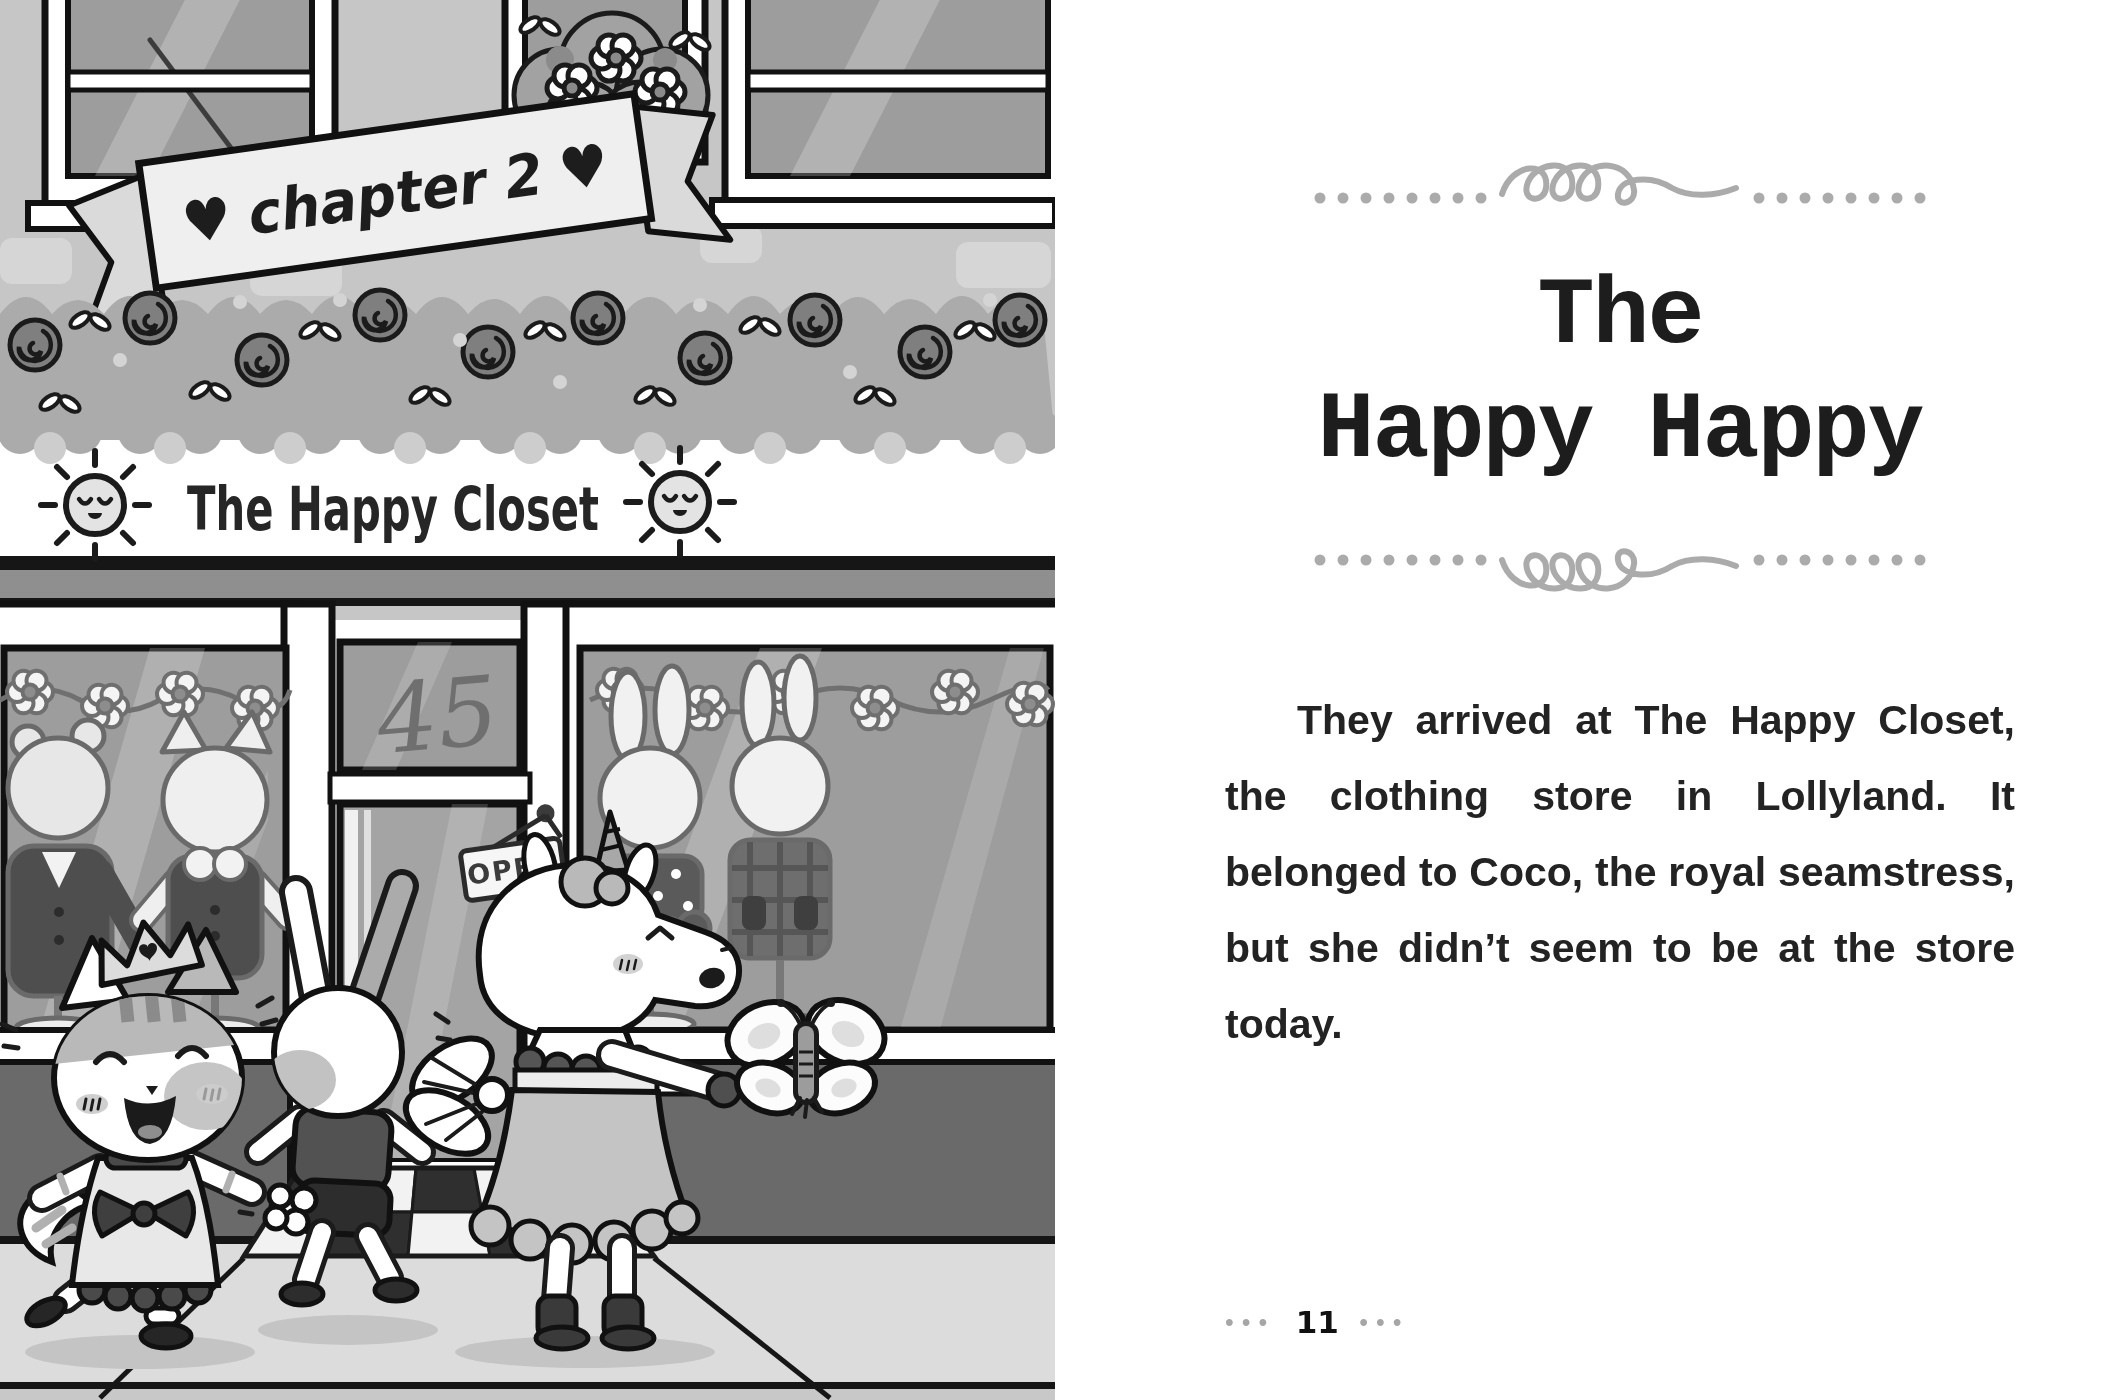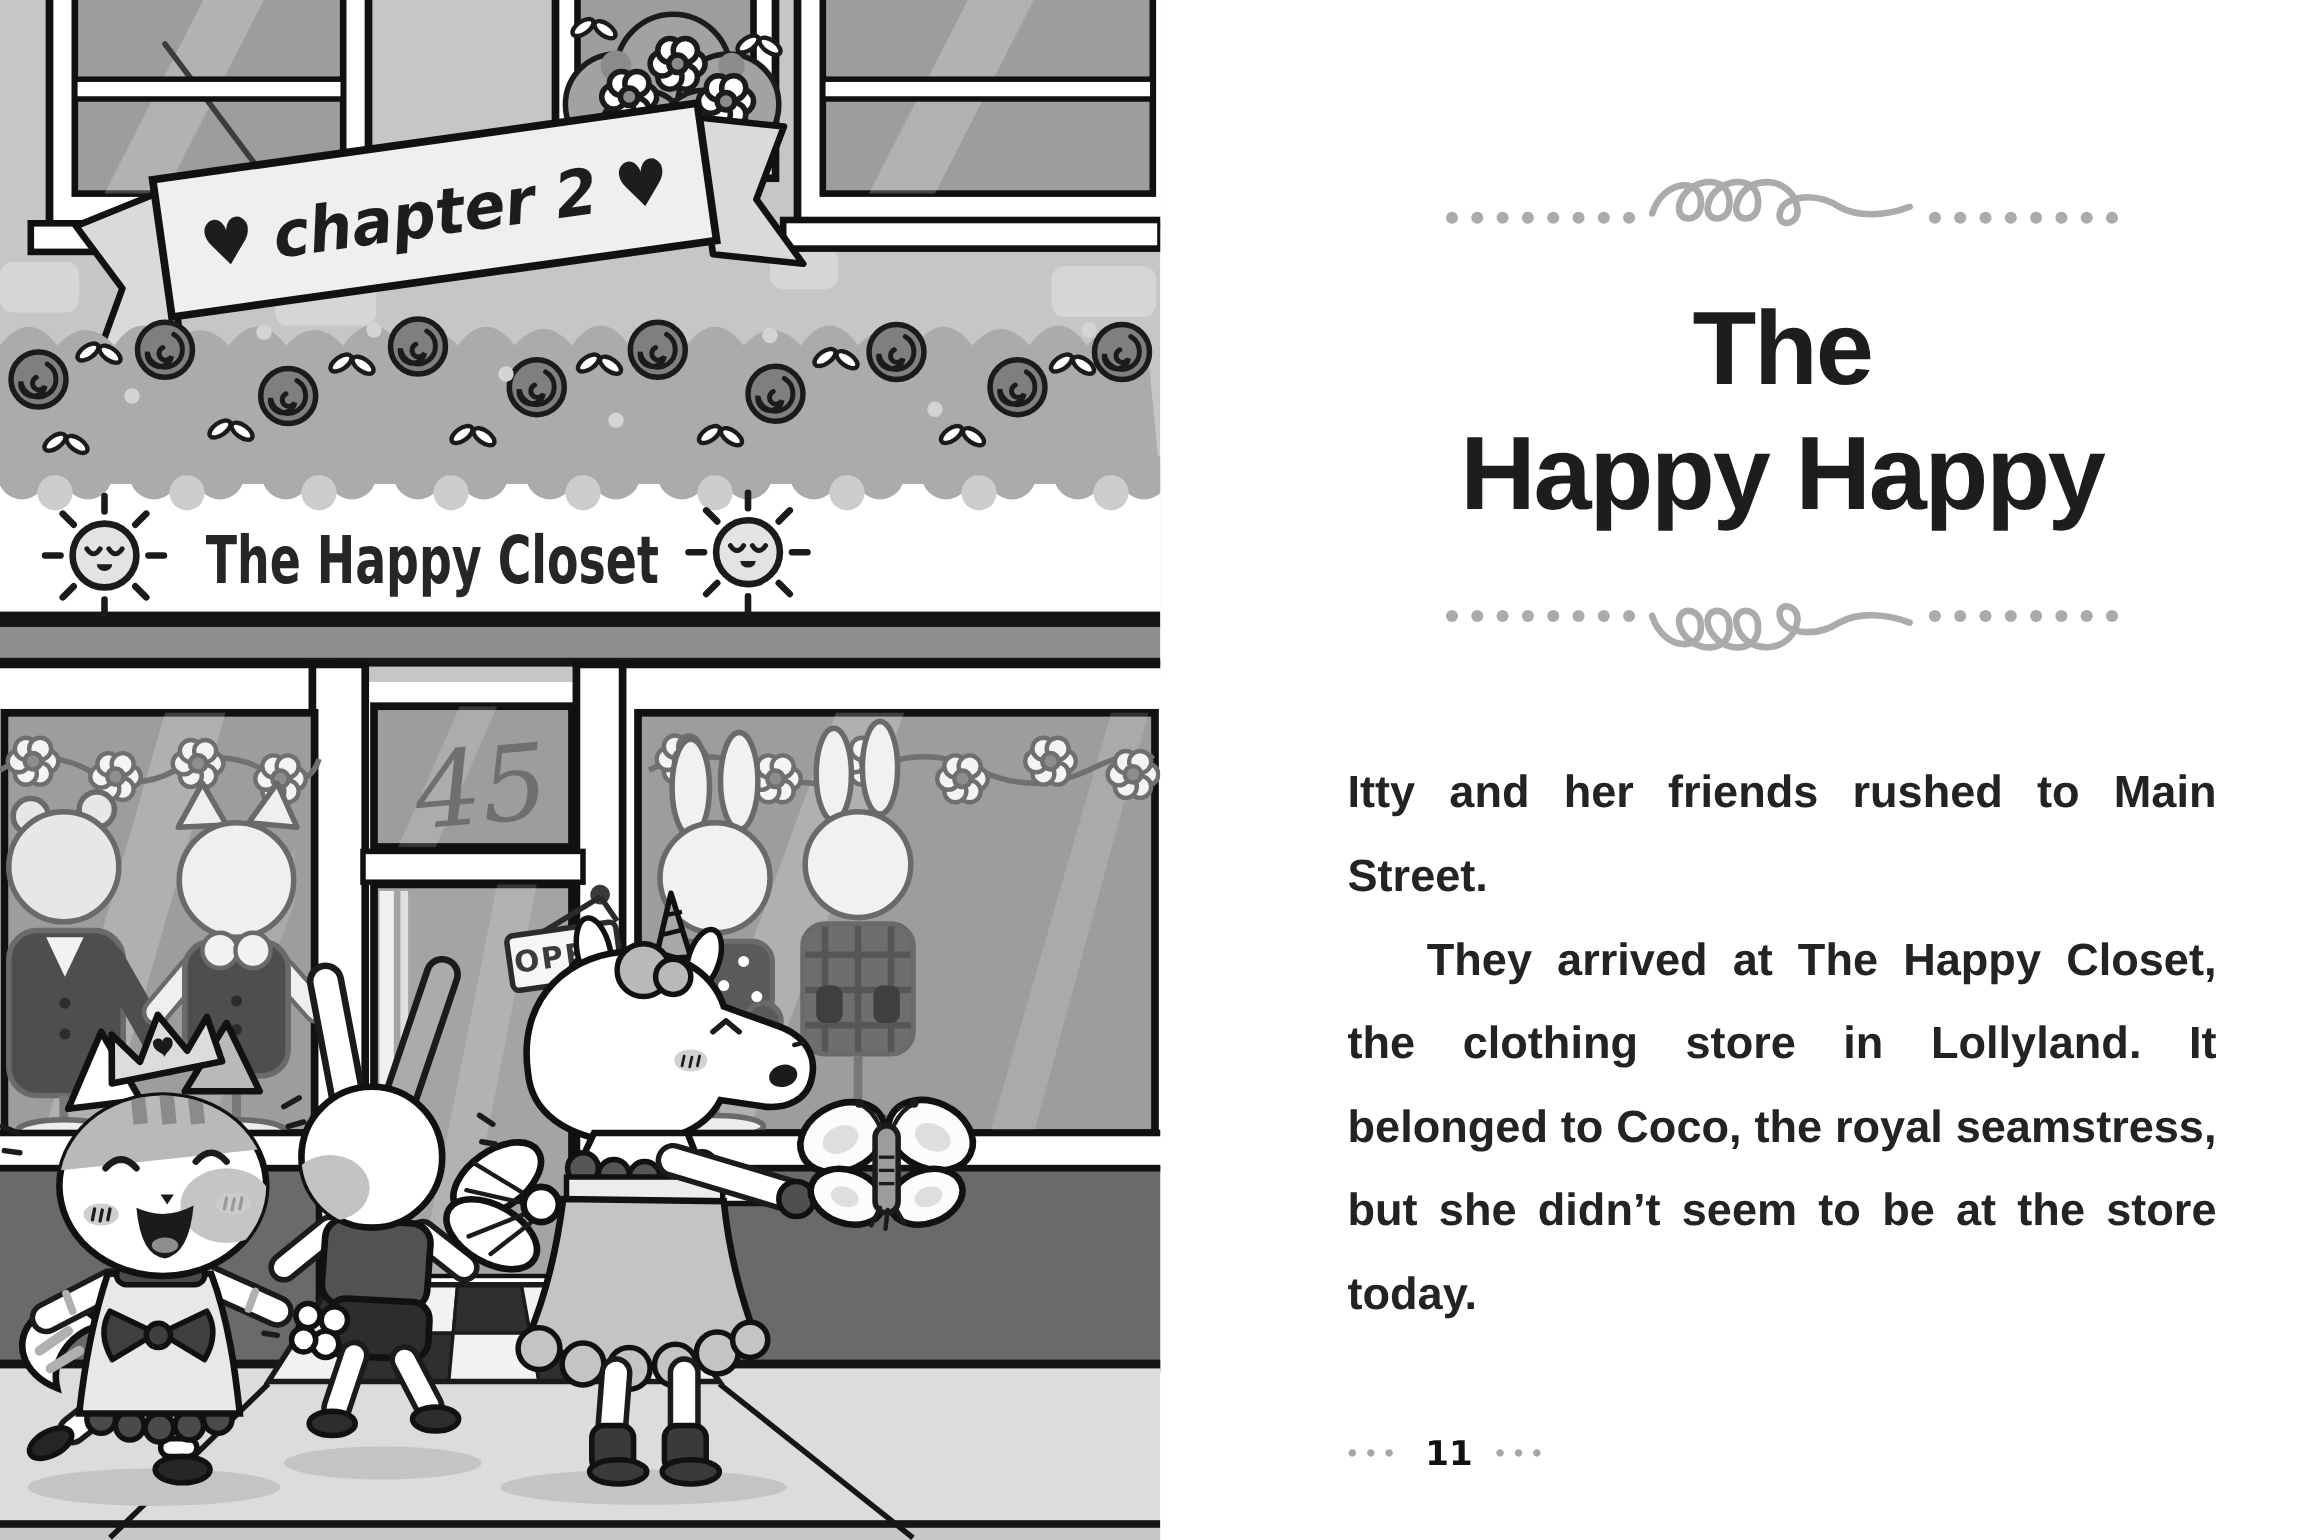--- a/index.html
+++ b/index.html
@@ -5,21 +5,21 @@
   html,body{margin:0;padding:0;background:#ffffff;}
   .spread{position:relative;width:2105px;height:1400px;background:#fff;overflow:hidden;
           font-family:"Liberation Sans",sans-serif;}
   .left-page{position:absolute;left:0;top:0;width:1055px;height:1156px;}
   .left-page svg{display:block;}
   .right-page{position:absolute;left:1055px;top:0;width:1050px;height:1400px;background:#fff;}
   .right-inner{position:absolute;left:170px;top:0;width:790px;height:100%;}
   .ornament{display:block;margin:0 auto;}
   .ornament.top{margin-top:142px;}
   .ornament.bottom{margin-top:34px;}
-  .chapter-title{margin:40px 0 0;text-align:center;font-family:Liberation Sans, sans-serif;
+  .chapter-title{margin:40px 0 0;text-align:center;font-family:Liberation Mono, monospace;
           font-weight:700;color:#1d1d1d;font-size:95px;line-height:1.2;letter-spacing:-2px;}
   .chapter-title span{display:block;}
   .bodytext{margin-top:82px;font-size:41px;line-height:76px;font-weight:700;color:#232323;
           text-align:justify;}
   .bodytext p{margin:0;}
   .bodytext p.indent{text-indent:72px;}
   .page-footer{position:absolute;left:0;right:0;bottom:60px;text-align:left;}
   .page-footer .dots{color:#a6a6a6;font-size:25px;letter-spacing:8px;vertical-align:middle;}
   .page-footer .num{display:inline-block;margin:0 16px;font-size:31px;font-weight:700;
           color:#111;vertical-align:middle;font-family:"DejaVu Sans",sans-serif;}
@@ -618,21 +618,20 @@
             <circle cx="300" cy="8" r="5.5"></circle>
         </g>
         <g transform="scale(1,-1) translate(0,-12)">
           <path d="M-118,4 C-108,-28 -70,-30 -74,-2 C-76,14 -100,12 -92,-8 C-82,-30 -44,-32 -48,-2 C-50,14 -74,12 -66,-8
                    C-56,-30 -18,-32 -22,-2 C-24,14 -48,12 -40,-8 C-30,-32 10,-30 14,0 C16,14 -4,18 -2,4
                    C0,-12 30,-16 52,-2 C70,8 96,6 116,-2" fill="none" stroke="#ababab" stroke-width="6" stroke-linecap="round"></path>
         </g>
       </svg>
 
       <div class="bodytext">
-        <p>Itty and her friends rushed to Main Street.</p>
         <p class="indent">They arrived at The Happy Closet, the clothing store in Lollyland. It belonged to Coco, the royal seamstress, but she didn’t seem to be at the store today.</p>
       </div>
 
       <div class="page-footer">
         <span class="dots">•••</span>
         <span class="num">11</span>
         <span class="dots">•••</span>
       </div>
 
     </div>

